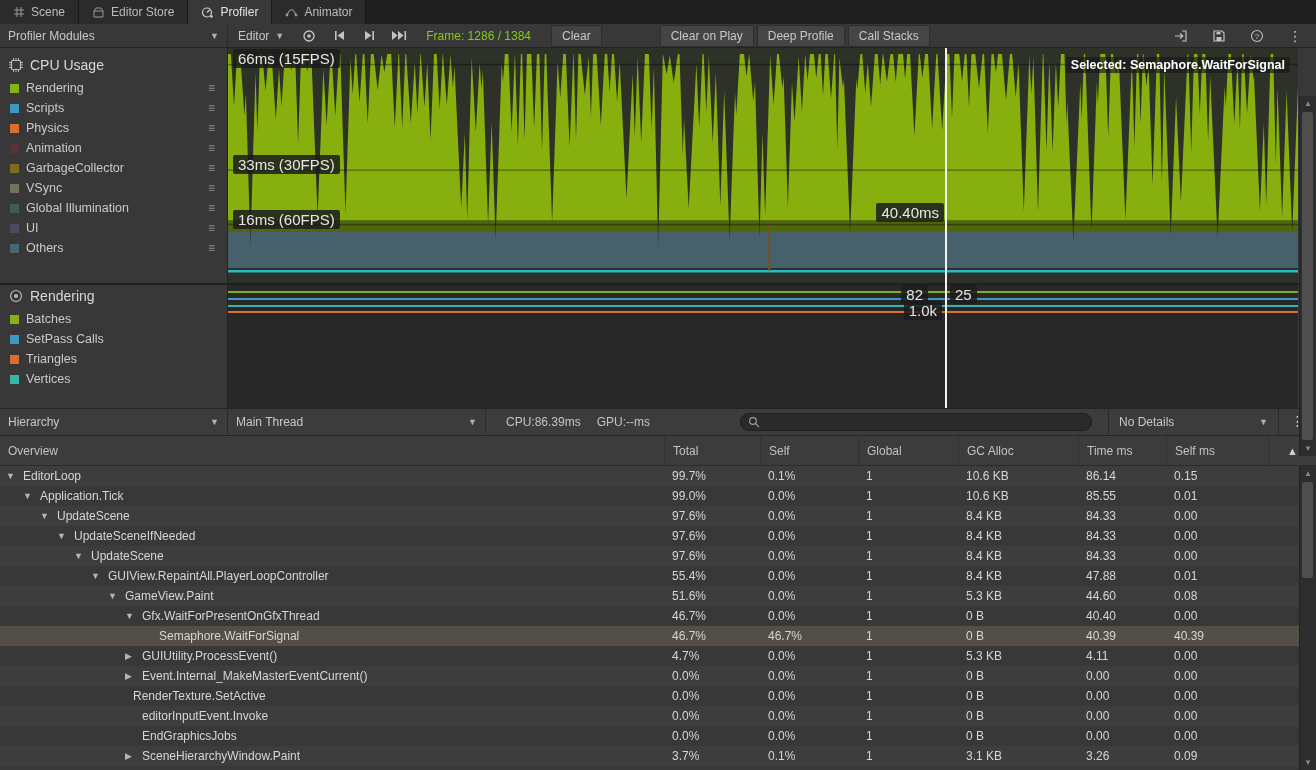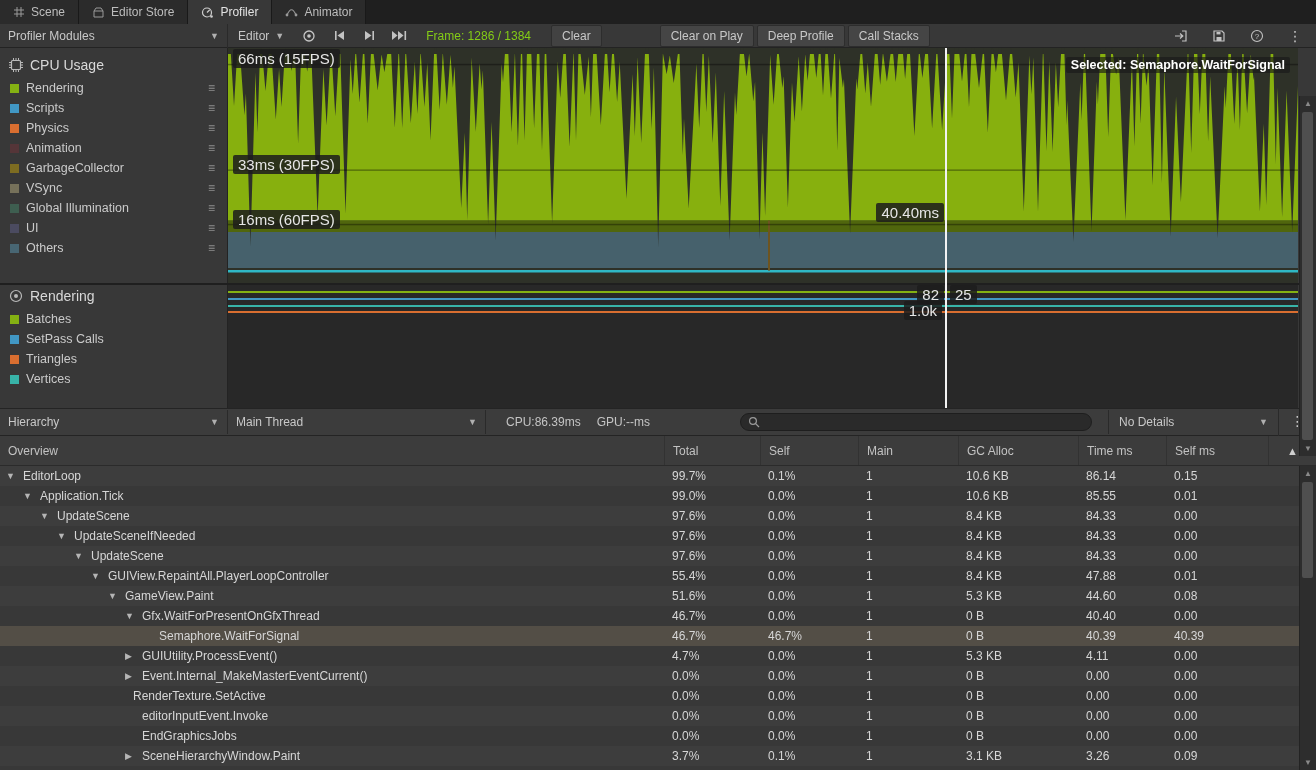--- a/index.html
+++ b/index.html
@@ -49,21 +49,21 @@
   .hdiv { position:absolute; top:235px; left:0; right:0; height:2px; background:#1f1f1f; z-index:6; }
 
   .charts { position:absolute; left:228px; top:0; width:1070px; height:360px; background:#282828; }
   .charts svg#cpu-chart { position:absolute; top:0; left:0; }
   .badge { position:absolute; background:rgba(28,28,28,0.85); color:#e6e6e6; font-size:15px;
            padding:1px 5px; border-radius:2px; white-space:nowrap; z-index:8; }
   .g66 { left:5px; top:1px; } .g33 { left:5px; top:107px; } .g16 { left:5px; top:162px; }
   .sel-label { position:absolute; right:8px; top:9px; background:rgba(25,25,25,0.65); color:#ffffff;
                font-weight:bold; font-size:12.5px; padding:1px 5px; border-radius:2px; z-index:8; }
   .m40 { right:354px; top:155px; }
-  .v82 { right:354px; top:237px; } .v25 { left:722px; top:237px; } .v1k { right:356px; top:253px; }
+  .v82 { right:370px; top:237px; } .v25 { left:722px; top:237px; } .v1k { right:356px; top:253px; }
   .rline { position:absolute; left:0; width:100%; height:2px; z-index:4; }
   .rl1 { top:243px; } .rl2 { top:250px; } .rl3 { top:257px; } .rl4 { top:263px; }
   .sel-vline { position:absolute; left:717px; top:0; width:2px; height:360px; z-index:10; }
 
   
   .vscroll { position:absolute; width:17px; background:#2d2d2d; border-left:1px solid #232323; z-index:12; }
   .charts-scroll { left:1299px; top:48px; height:360px; }
   .table-scroll { left:1299px; top:466px; height:304px; }
   .sarrow { position:absolute; left:0; width:100%; text-align:center; font-size:8px; color:#8a8a8a; }
   .sa-up { top:3px; } .sa-down { bottom:3px; }
@@ -369,21 +369,21 @@
     <div class="c w-name">
         <span>Overview</span>
       </div>
     <div class="c w-total">
         <span>Total</span>
       </div>
     <div class="c w-self">
         <span>Self</span>
       </div>
     <div class="c w-calls">
-        <span>Main</span>
+        <span>Global</span>
       </div>
     <div class="c w-gc">
         <span>GC Alloc</span>
       </div>
     <div class="c w-time">
         <span>Time ms</span>
         <span class="sortmark">▼</span>
       </div>
     <div class="c w-selfms">
         <span>Self ms</span>

